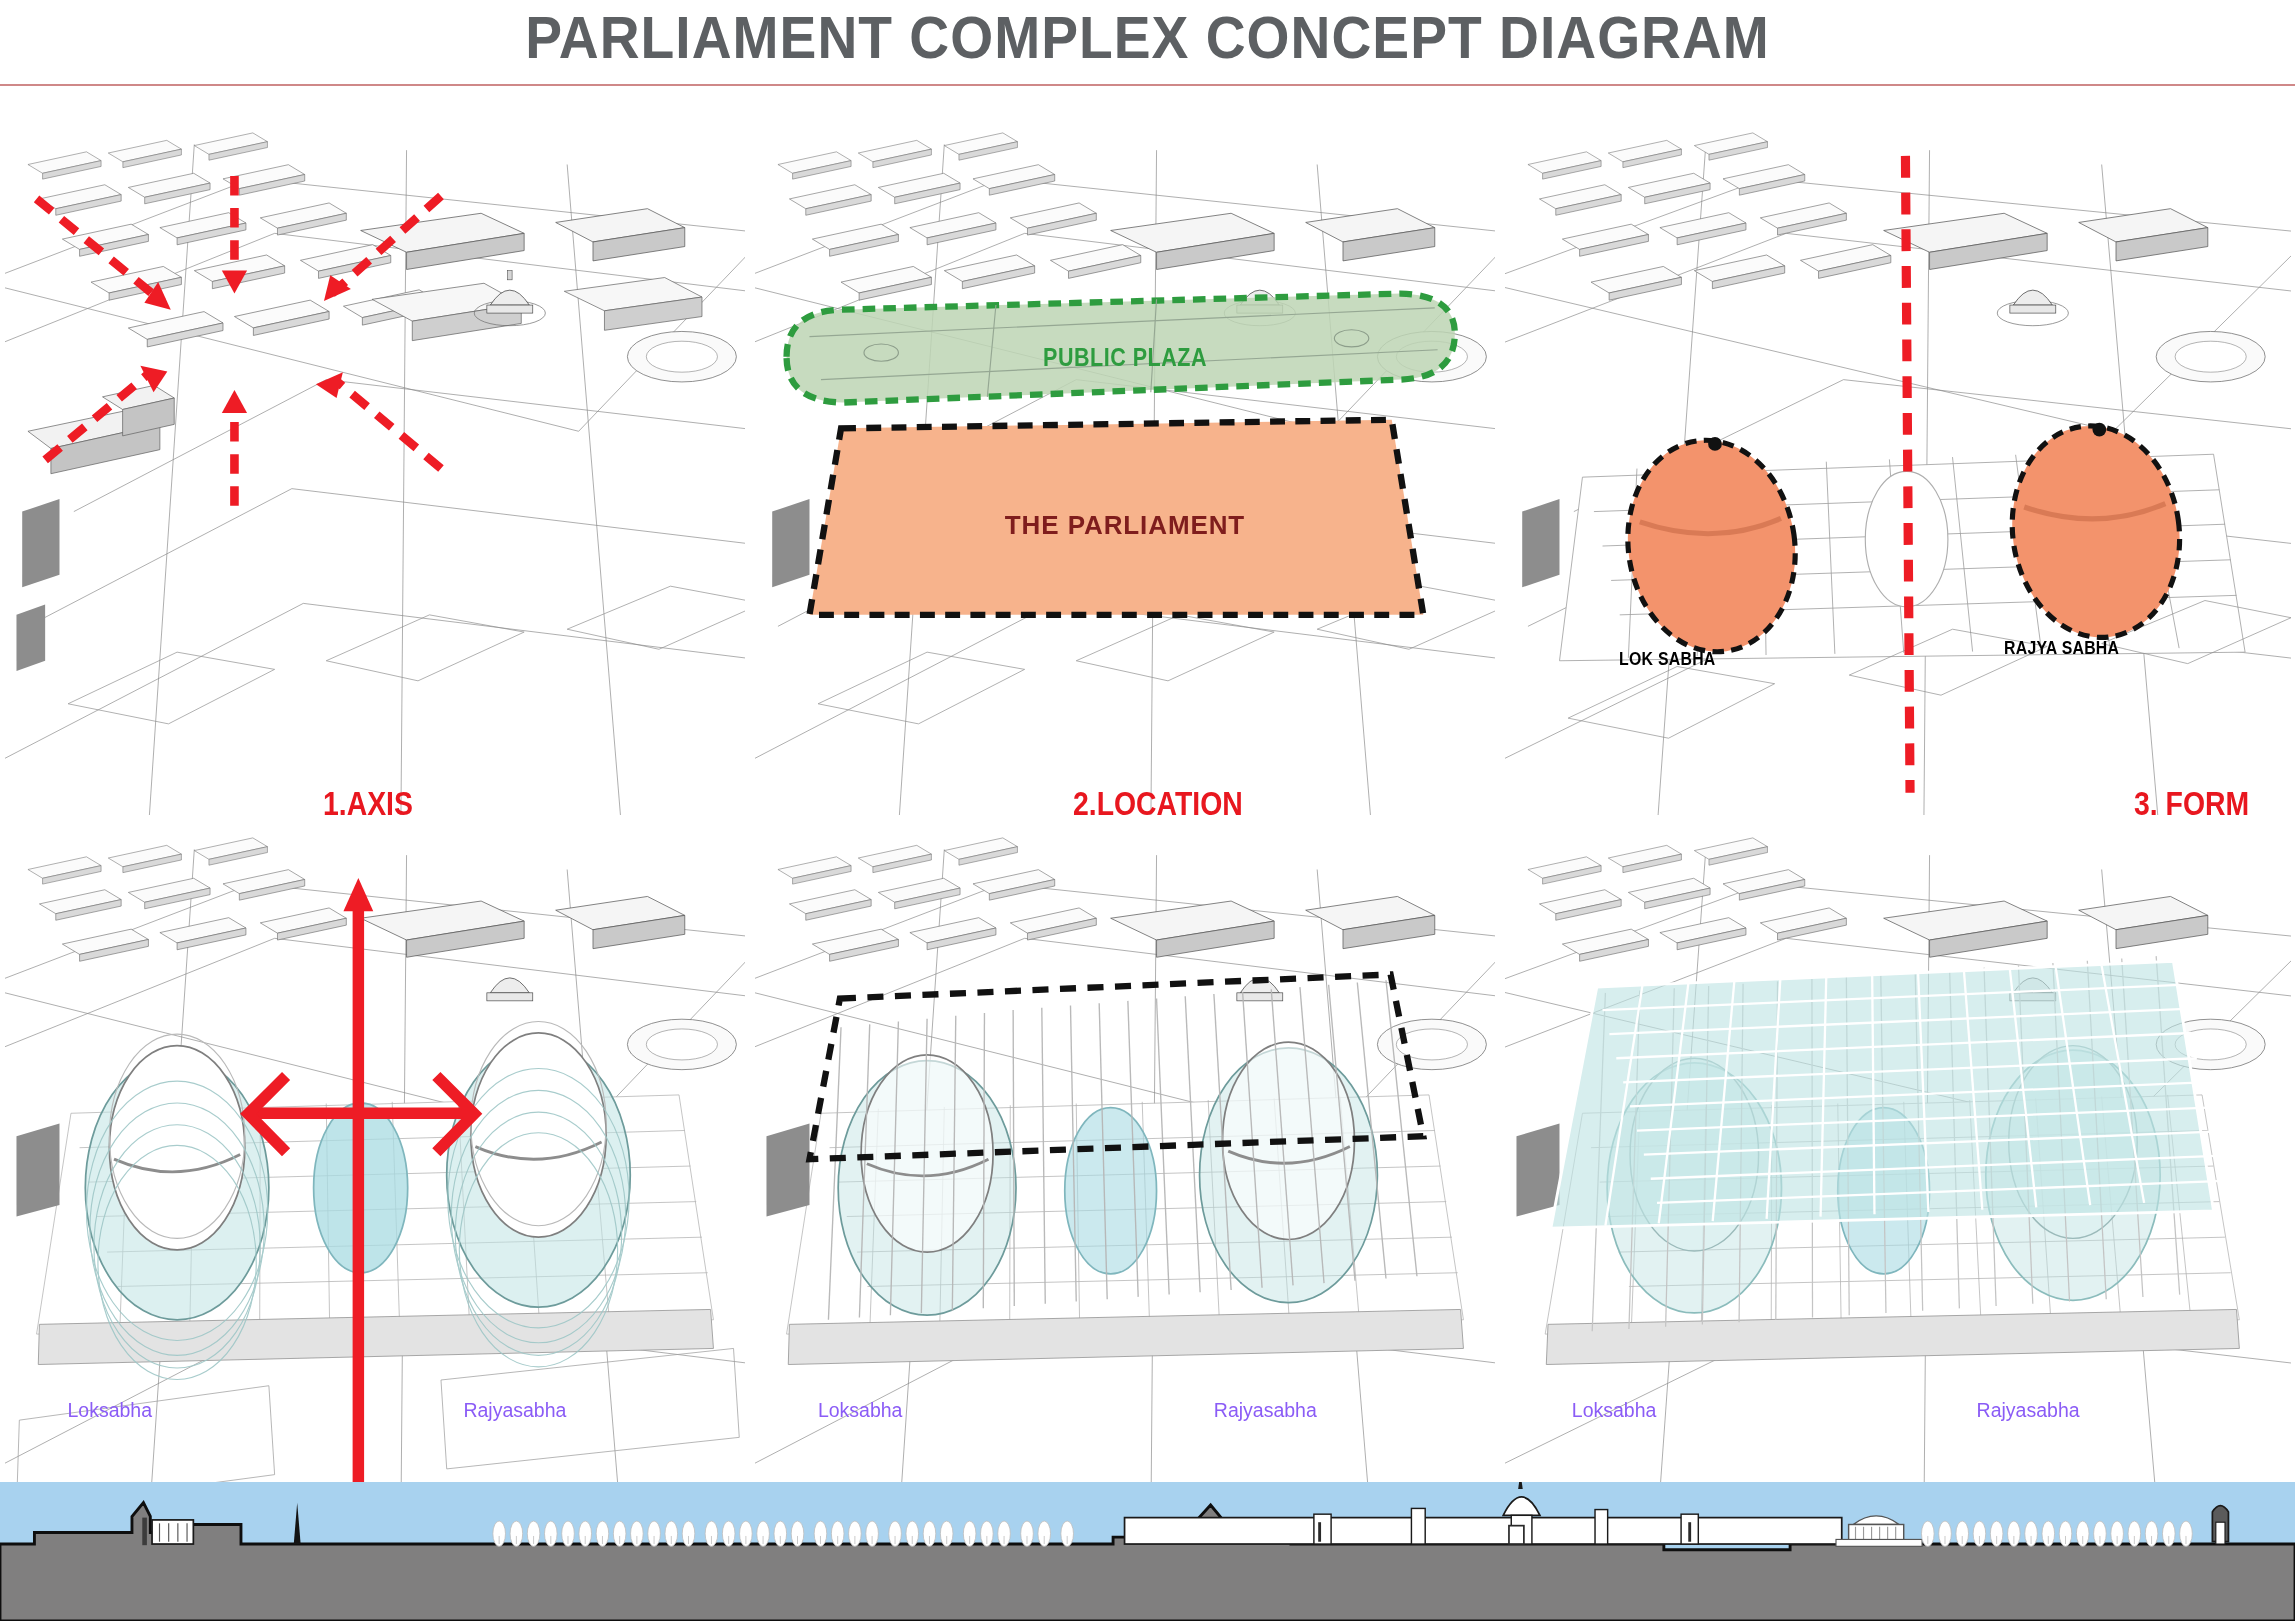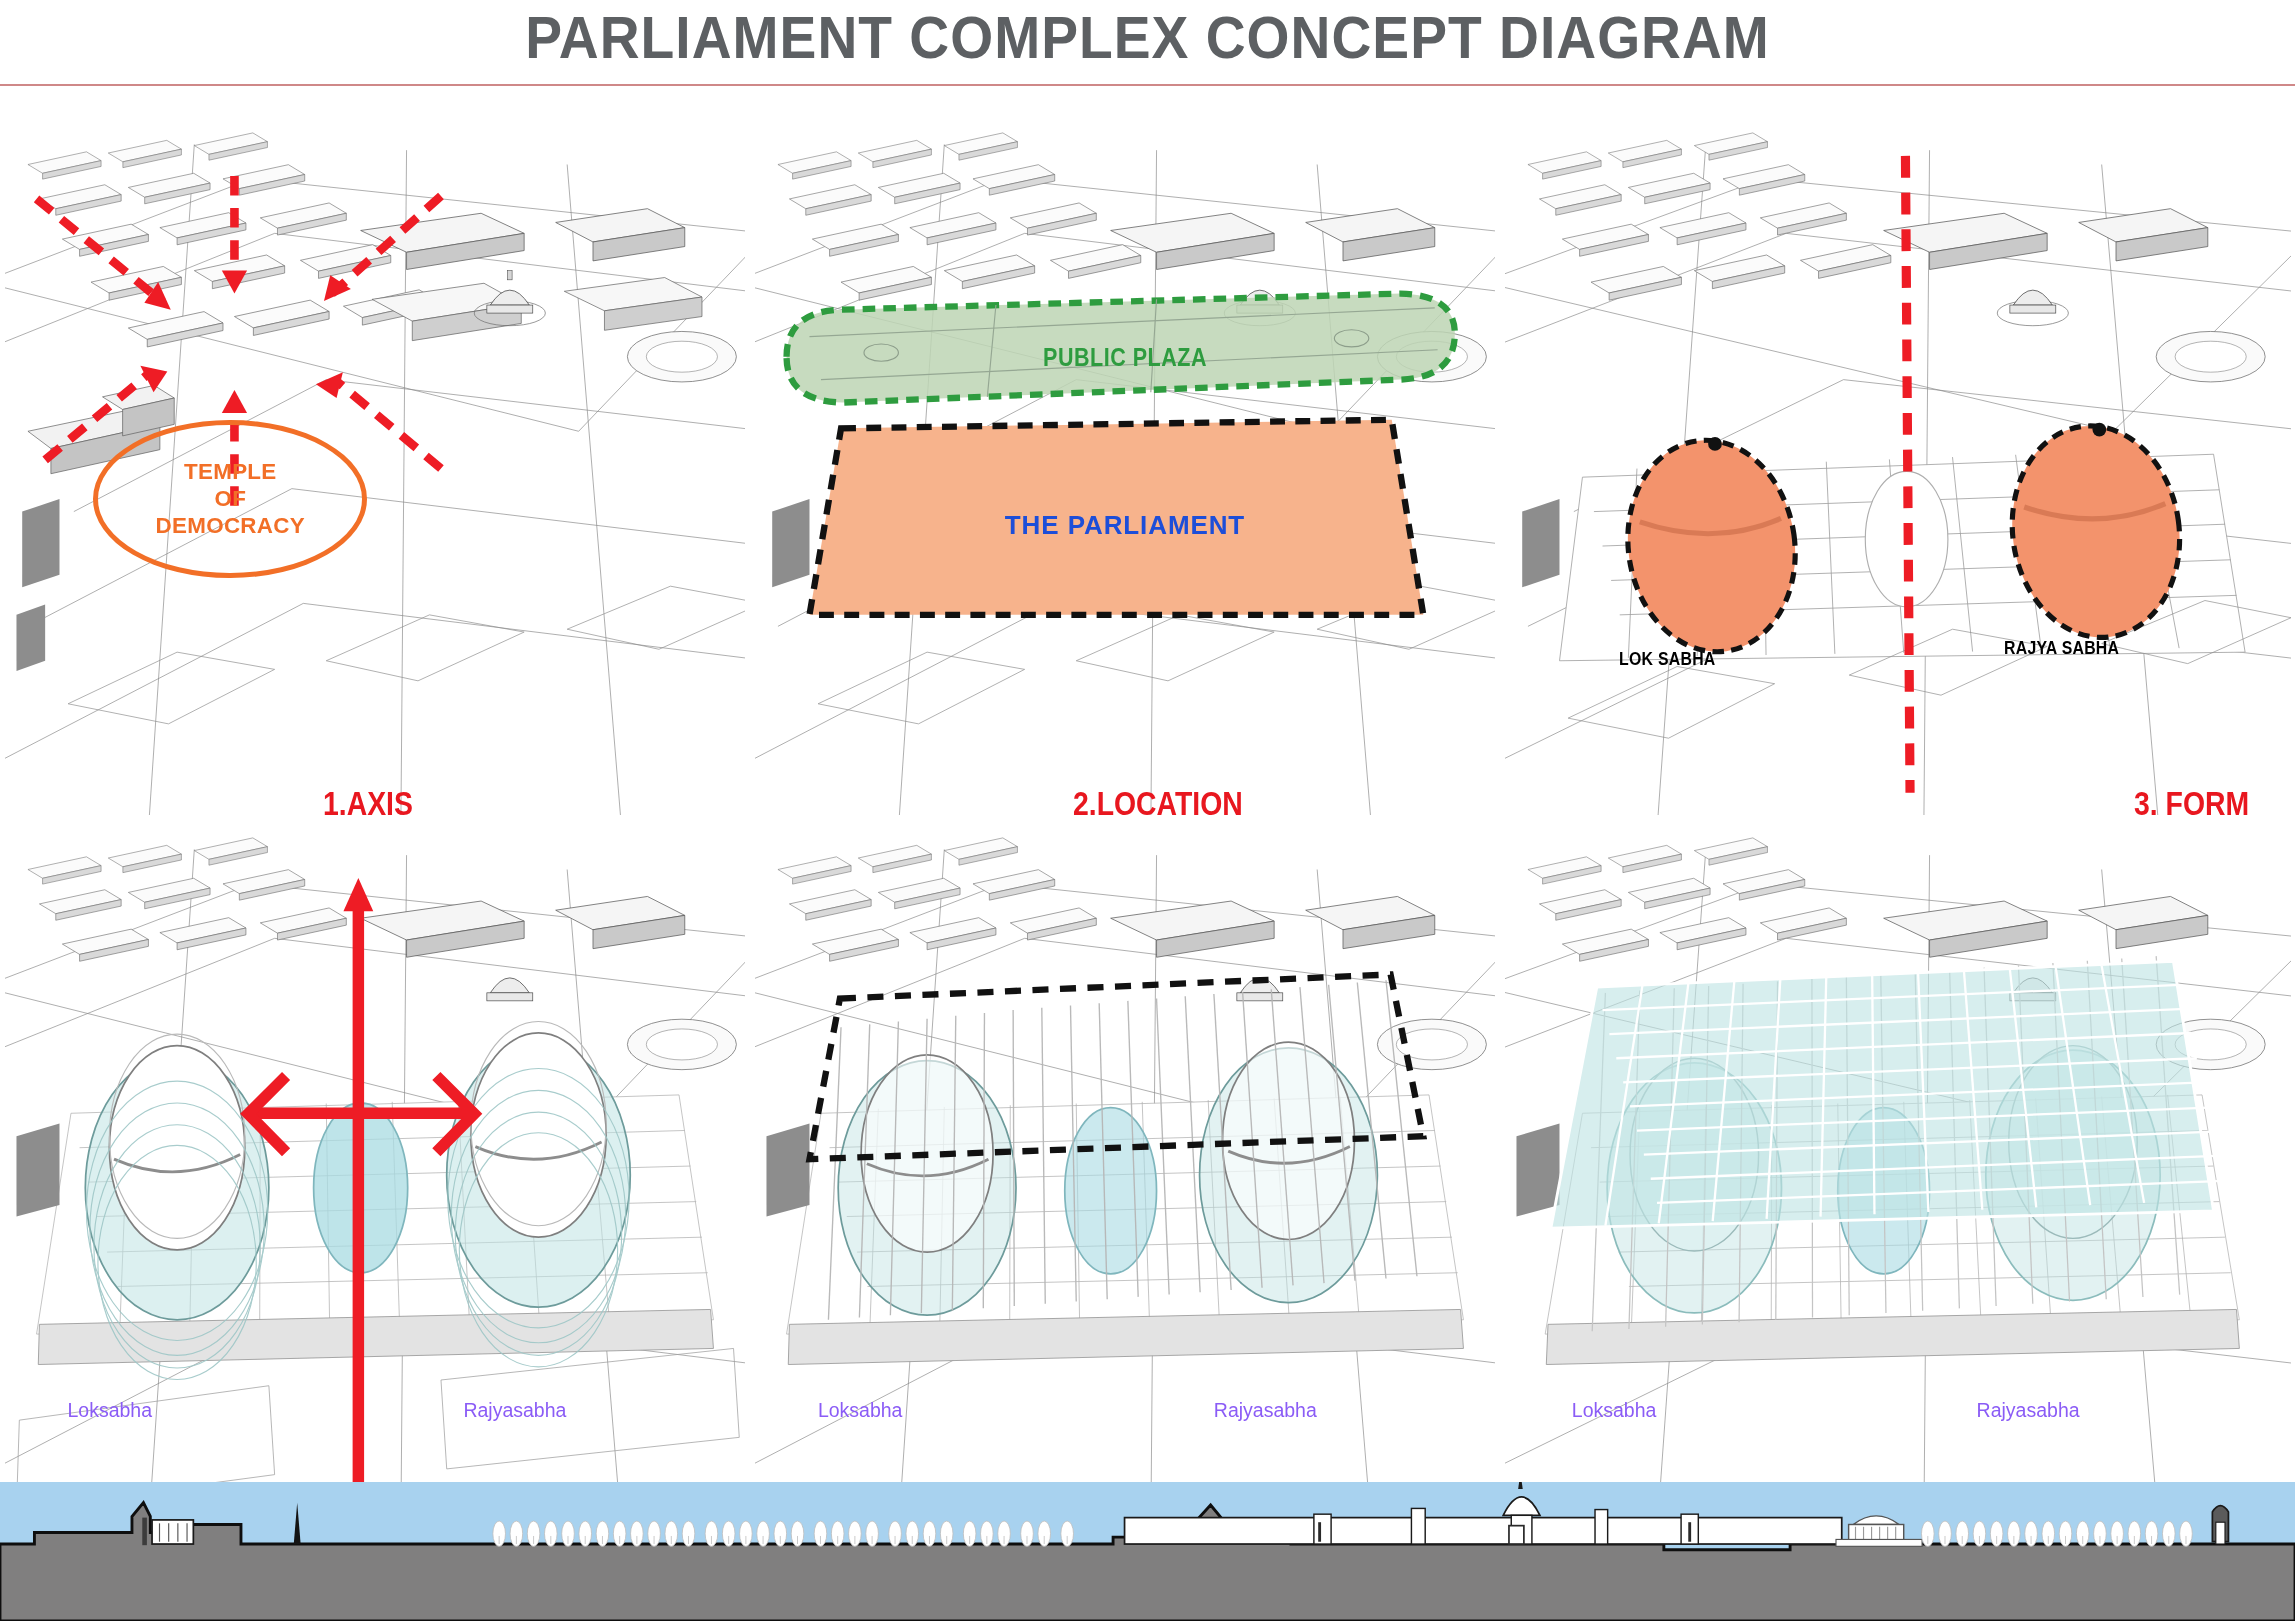--- a/index.html
+++ b/index.html
@@ -49,21 +49,21 @@
     font-size:22.4px; line-height:1.22; letter-spacing:0.3px;
   }
 
   
   .plaza-label {
     position:absolute; color:#2e9c3f; font-weight:bold; font-size:25px;
     letter-spacing:0.6px; white-space:nowrap; transform:scaleX(0.86);
     transform-origin:center;
   }
   .parliament-label {
-    position:absolute; color:#1d4ed8; font-weight:bold; font-size:26px;
+    position:absolute; color:#7f1d1d; font-weight:bold; font-size:26px;
     letter-spacing:0.9px; white-space:nowrap;
   }
 
   
   .sabha-label {
     position:absolute; color:#000; font-weight:bold; font-size:18px;
     letter-spacing:0.3px; white-space:nowrap; transform:scaleX(0.88);
     transform-origin:left center;
   }
 
@@ -209,27 +209,20 @@
       <g fill="#ee1c25">
         <polygon points="289,348 243,336 267,300"></polygon>
         <polygon points="400,320 378,280 422,280"></polygon>
         <polygon points="556,333 567,288 603,312"></polygon>
         <polygon points="236,446 283,456 259,492"></polygon>
         <polygon points="400,488 422,528 378,528"></polygon>
         <polygon points="589,457 578,502 542,478"></polygon>
       </g>
     </svg>
 
-    <div class="ellipse-democracy">
-      <div class="txt">
-        <span>TEMPLE</span><br>
-        <span>OF</span><br>
-        <span>DEMOCRACY</span>
-      </div>
-    </div>
 
     <div class="panel-label pl-l">1.AXIS</div>
   </div>
 
   <div class="panel p-r0 p-c1">
     <div class="site">
       <svg viewBox="0 0 1290 1255" preserveAspectRatio="none">
         <g stroke="#8a8a8a" fill="none" stroke-width="1.2">
           <path d="M-40 300 L430 120 L1330 215 L1000 560 Z"></path>
           <path d="M-40 420 L470 215 L1330 320"></path>

